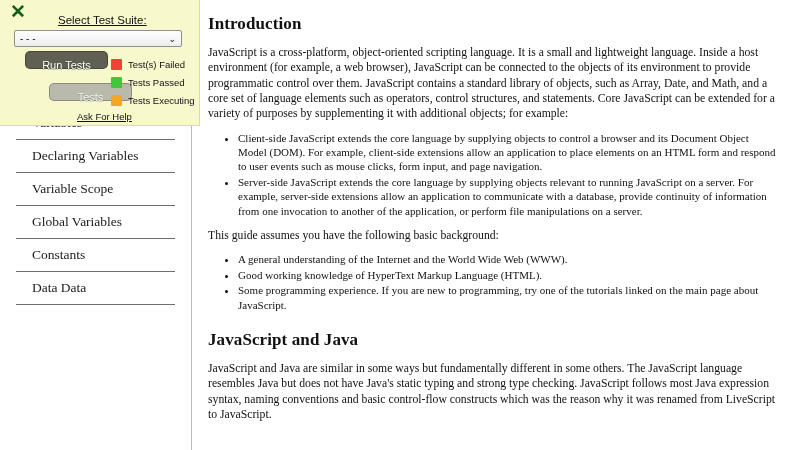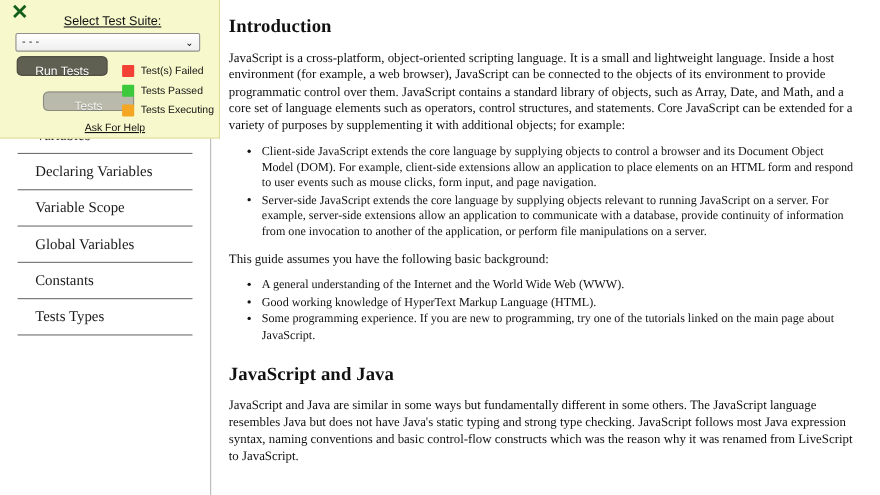--- a/index.html
+++ b/index.html
@@ -167,21 +167,21 @@
   .suite-select .chev {
     position: absolute;
     right: 5px;
     top: 0;
     font-size: 9px;
     color: #111111;
     line-height: 16px;
   }
   .btn {
     position: absolute;
-    left: 15px;
+    left: 25px;
     width: 83px;
     height: 18px;
     box-sizing: border-box;
     border-radius: 5px;
     font-family: "Liberation Sans", sans-serif;
     font-size: 11px;
     color: #ffffff;
     text-align: center;
     line-height: 26px;
     cursor: pointer;
@@ -244,21 +244,21 @@
   <nav class="sidebar">
     <div class="site-title">JS Documentation</div>
     <div class="ghost-line">JavaScript and Java</div>
     <ul class="nav-list">
       <li class="nav-item">Hello World</li>
       <li class="nav-item">Variables</li>
       <li class="nav-item">Declaring Variables</li>
       <li class="nav-item">Variable Scope</li>
       <li class="nav-item">Global Variables</li>
       <li class="nav-item">Constants</li>
-      <li class="nav-item">Tests Types</li>
+      <li class="nav-item">Data Data</li>
     </ul>
   </nav>
 
   <main class="content">
     <h2>Introduction</h2>
     <p>JavaScript is a cross-platform, object-oriented scripting language. It is a small and lightweight language. Inside a host environment (for example, a web browser), JavaScript can be connected to the objects of its environment to provide programmatic control over them. JavaScript contains a standard library of objects, such as Array, Date, and Math, and a core set of language elements such as operators, control structures, and statements. Core JavaScript can be extended for a variety of purposes by supplementing it with additional objects; for example:</p>
     <ul>
       <li>Client-side JavaScript extends the core language by supplying objects to control a browser and its Document Object Model (DOM). For example, client-side extensions allow an application to place elements on an HTML form and respond to user events such as mouse clicks, form input, and page navigation.</li>
       <li>Server-side JavaScript extends the core language by supplying objects relevant to running JavaScript on a server. For example, server-side extensions allow an application to communicate with a database, provide continuity of information from one invocation to another of the application, or perform file manipulations on a server.</li>
     </ul>

